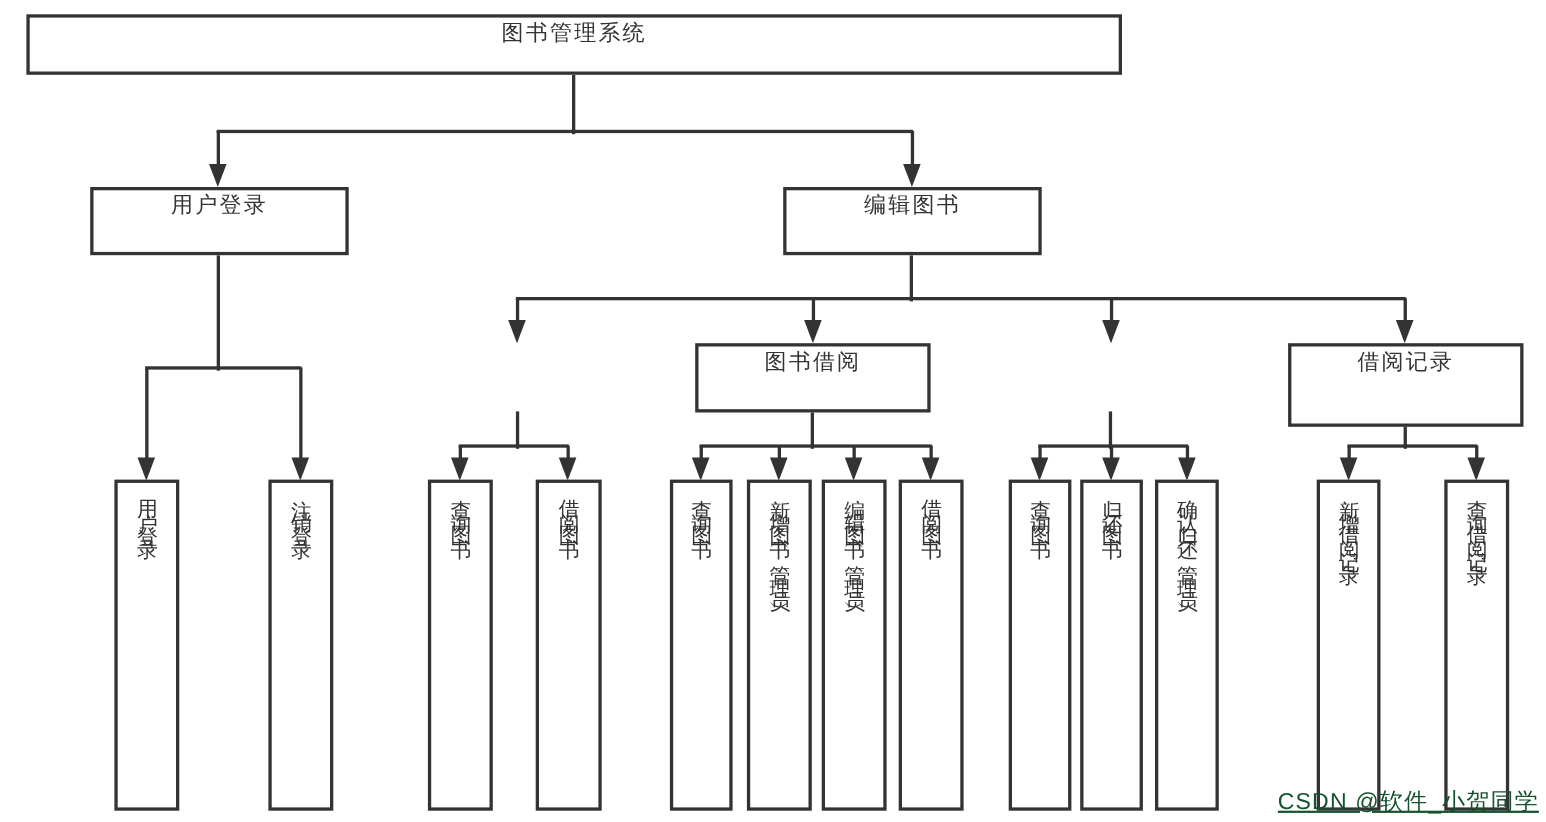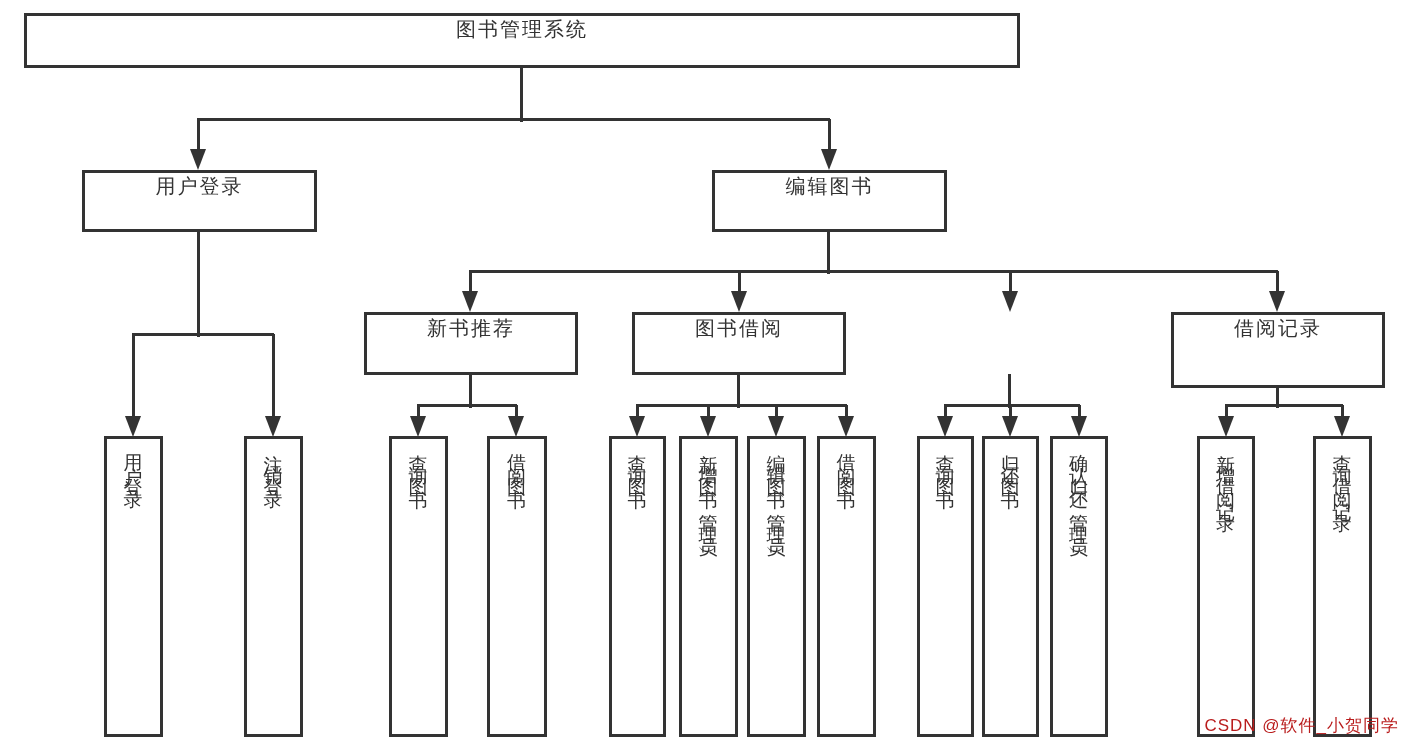--- a/index.html
+++ b/index.html
@@ -49,46 +49,44 @@
     height: 0;
     border-left: 8px solid transparent;
     border-right: 8px solid transparent;
     border-top: 21px solid #333333;
     z-index: 1;
   }
   .watermark {
     position: absolute;
     top: 714px;
     right: 6px;
-    font-size: 17px;
+    font-size: 21px;
     letter-spacing: 1px;
-    color: #b91c1c;
+    color: #14532d;
     z-index: 5;
     white-space: nowrap;
+    text-decoration: underline;
   }
 </style>
 </head>
 <body>
 
 <div id="canvas">
 
   <div class="box" style="left:24px;top:13px;width:996px;height:55px">
     <span class="hlbl">图书管理系统</span>
   </div>
 
   <div class="box" style="left:82px;top:170px;width:235px;height:62px">
     <span class="hlbl">用户登录</span>
   </div>
   <div class="box" style="left:712px;top:170px;width:235px;height:62px">
     <span class="hlbl">编辑图书</span>
   </div>
 
-  <div class="box" style="left:364px;top:312px;width:214px;height:63px">
-    <span class="hlbl">新书推荐</span>
-  </div>
   <div class="box" style="left:632px;top:312px;width:214px;height:63px">
     <span class="hlbl">图书借阅</span>
   </div>
   <div class="box" style="left:1171px;top:312px;width:214px;height:76px">
     <span class="hlbl">借阅记录</span>
   </div>
 
   <div class="box" style="left:104px;top:436px;width:59px;height:301px">
     <span class="vlbl">用户登录</span>
   </div>

